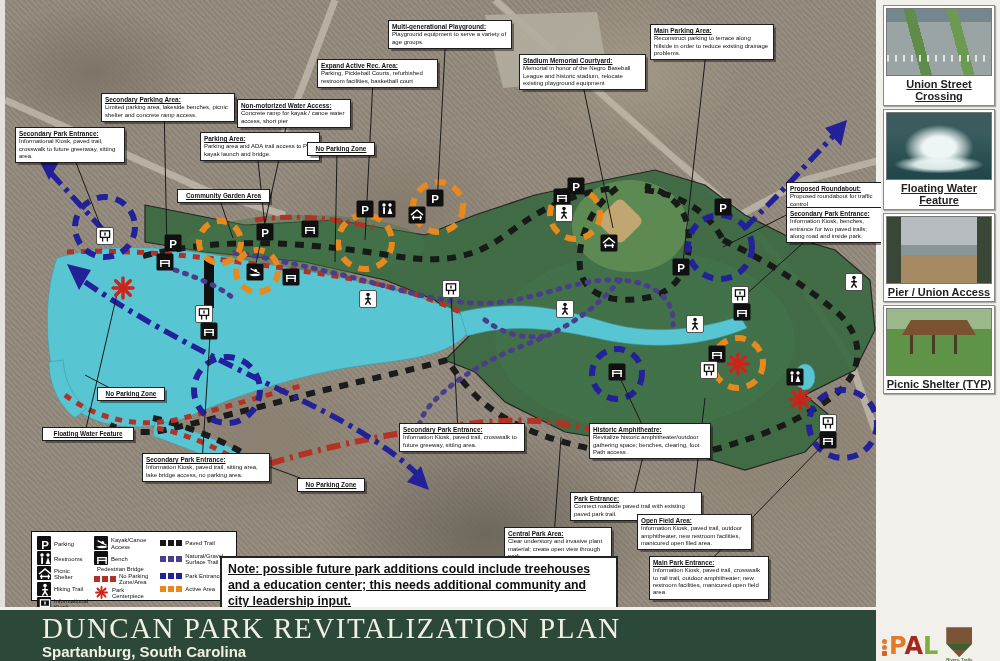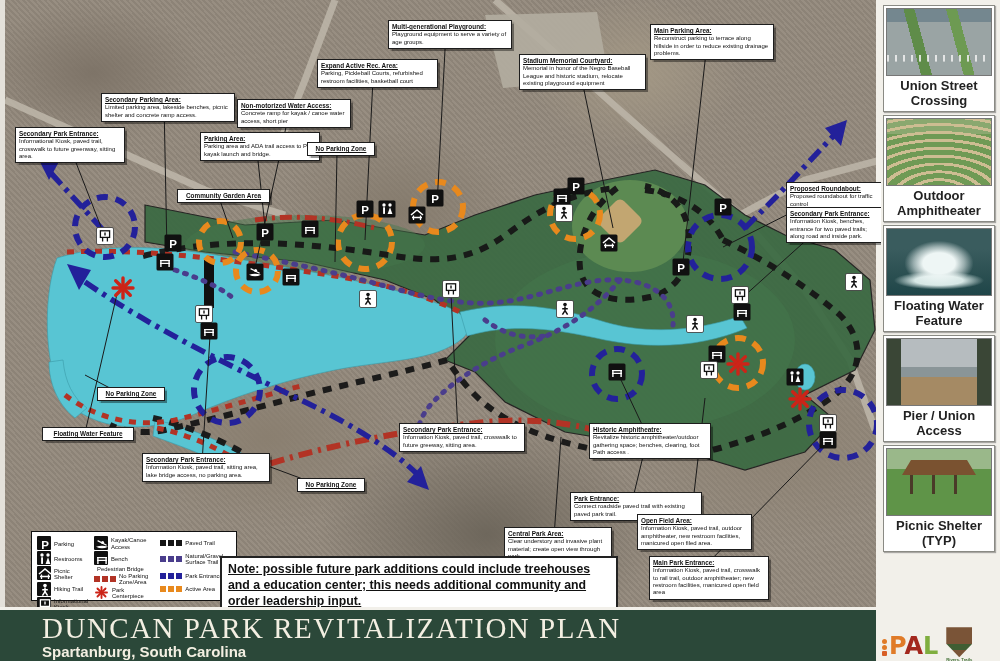--- a/index.html
+++ b/index.html
@@ -34,21 +34,21 @@
   .sw-bar{width:24px;height:4px;background:#111;}
   
   #note{position:absolute;left:215px;top:556px;width:382px;background:#fff;border:2px solid #222;
     padding:4px 6px;font-size:12.3px;font-weight:bold;text-decoration:underline;color:#111;z-index:6;line-height:1.3;}
   
   #sidebar{position:absolute;left:876px;top:0;width:124px;height:661px;background:#f2f0ea;
     box-sizing:border-box;padding:5px 5px 0 7px;}
   .card{background:#fff;border:1px solid #8a8a84;box-shadow:1px 1px 1px rgba(0,0,0,.3);
     margin-bottom:3px;padding:2px;box-sizing:border-box;}
   .photo{width:100%;height:68px;border:1px solid #777;box-sizing:border-box;}
-  .caption{font-size:13px;font-weight:bold;text-align:center;padding:2px 0 1px;color:#222;}
+  .caption{font-size:11px;font-weight:bold;text-align:center;padding:2px 0 1px;color:#222;text-decoration:underline;}
   .ph-street{background:
       repeating-linear-gradient(90deg,rgba(240,240,240,.85) 0 2px,rgba(240,240,240,0) 2px 8px) 0 78%/100% 10% no-repeat,
       linear-gradient(75deg,rgba(95,140,73,0) 0 28%,#5f8c49 28% 37%,rgba(95,140,73,0) 37% 63%,#6d9a52 63% 72%,rgba(95,140,73,0) 72%),
       linear-gradient(180deg,#74878f 0 20%,#9aa4a4 20% 100%);}
   .ph-bridge{background:
       conic-gradient(from 242deg at 50% 104%,rgba(0,0,0,0) 0 102deg,#c3a276 102deg 135deg,#8a6f4c 135deg 140deg,rgba(0,0,0,0) 140deg),
       linear-gradient(180deg,#b7d2e4 0 24%,#4f7fa6 24% 62%,#69901f0 62%,#6f94ae 62% 100%);}
   .ph-amph{background:
       repeating-radial-gradient(ellipse 160px 90px at 50% 118%,#cdbd92 0 5px,rgba(0,0,0,0) 5px 14px),
       linear-gradient(180deg,#8aa86f 0 22%,#6f9a55 22% 100%);}
@@ -488,21 +488,21 @@
                 <i></i>
                 <i></i>
                 <i></i>
               </span>
             </span>
             <span>Active Area</span>
           </div>
         </div>
       </div>
 
-    <div id="note">Note:  possible future park additions could include treehouses and a education center; this needs additional community and order leadership input.</div>
+    <div id="note">Note:  possible future park additions could include treehouses and a education center; this needs additional community and city leadership input.</div>
   <div class="callout" style="left: 96px; top: 93px; width: 126px;"><span class="co-title">Secondary Parking Area:</span><div>Limited parking area, lakeside benches, picnic shelter and concrete ramp access.</div></div>
       <div class="callout" style="left: 10px; top: 127px; width: 102px;"><span class="co-title">Secondary Park Entrance:</span><div>Informational Kiosk, paved trail, crosswalk to future greenway, sitting area.</div></div>
       <div class="callout" style="left: 232px; top: 99px; width: 106px;"><span class="co-title">Non-motorized Water Access:</span><div>Concrete ramp for kayak / canoe water access, short pier</div></div>
       <div class="callout" style="left: 195px; top: 132px; width: 112px;"><span class="co-title">Parking Area:</span><div>Parking area and ADA trail access to Pier, kayak launch and bridge.</div></div>
       <div class="callout single" style="left: 302px; top: 142px; width: 60px;"><span class="co-title">No Parking Zone</span></div>
       <div class="callout" style="left: 312px; top: 59px; width: 113px;"><span class="co-title">Expand Active Rec. Area:</span><div>Parking, Pickleball Courts, refurbished restroom facilities, basketball court</div></div>
       <div class="callout" style="left: 383px; top: 20px; width: 116px;"><span class="co-title">Multi-generational Playground:</span><div>Playground equipment to serve a variety of age groups.</div></div>
       <div class="callout" style="left: 514px; top: 54px; width: 119px;"><span class="co-title">Stadium Memorial Courtyard:</span><div>Memorial in honor of the Negro Baseball League and historic stadium, relocate existing playground equipment</div></div>
       <div class="callout" style="left: 645px; top: 24px; width: 116px;"><span class="co-title">Main Parking Area:</span><div>Reconstruct parking to terrace along hillside in order to reduce existing drainage problems.</div></div>
       <div class="callout single" style="left: 172px; top: 189px; width: 85px;"><span class="co-title">Community Garden Area</span></div>
@@ -519,24 +519,20 @@
       <div class="callout" style="left: 632px; top: 514px; width: 107px;"><span class="co-title">Open Field Area:</span><div>Information Kiosk, paved trail, outdoor amphitheater, new restroom facilities, manicured open filed area.</div></div>
       <div class="callout" style="left: 644px; top: 556px; width: 112px;"><span class="co-title">Main Park Entrance:</span><div>Information Kiosk, paved trail, crosswalk to rail trail, outdoor amphitheater; new restroom facilities, manicured open field area</div></div>
     </div>
 
   <div id="sidebar">
       <div class="card">
         <div class="photo ph-street"></div>
         <div class="caption">Union Street Crossing</div>
       </div>
       <div class="card">
-        <div class="photo ph-amph"></div>
-        <div class="caption">Outdoor Amphitheater</div>
-      </div>
-      <div class="card">
         <div class="photo ph-fountain"></div>
         <div class="caption">Floating Water Feature</div>
       </div>
       <div class="card">
         <div class="photo ph-pier"></div>
         <div class="caption">Pier / Union Access</div>
       </div>
       <div class="card">
         <div class="photo ph-shelter"></div>
         <div class="caption">Picnic Shelter (TYP)</div>

